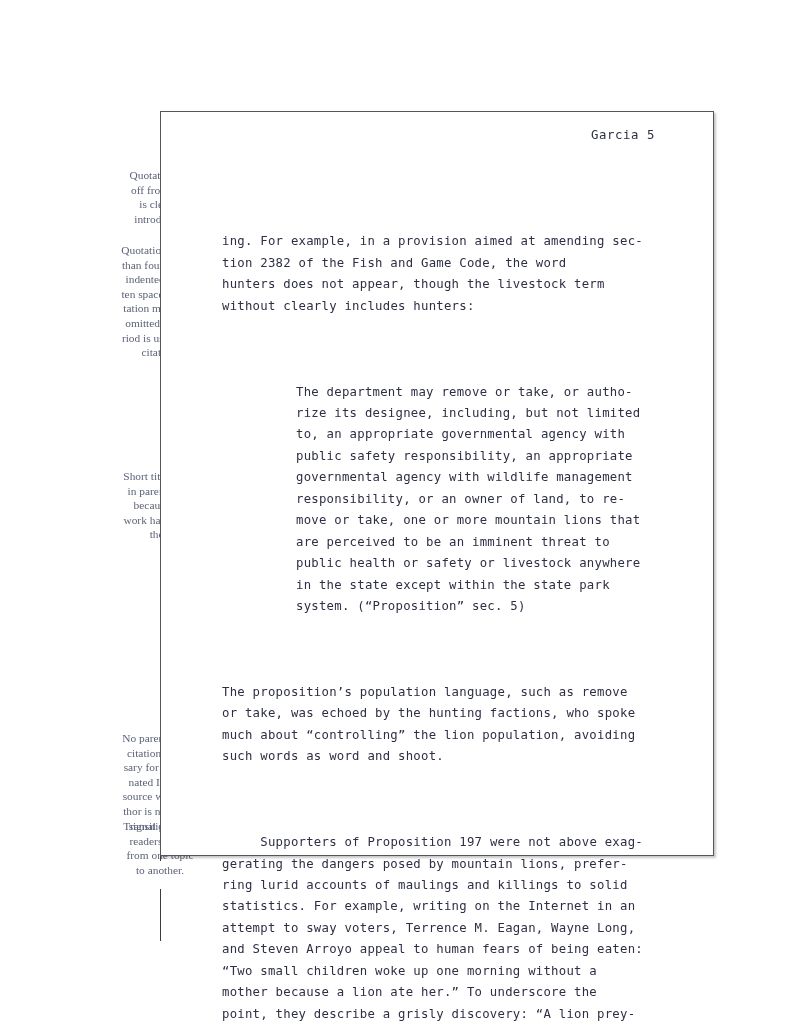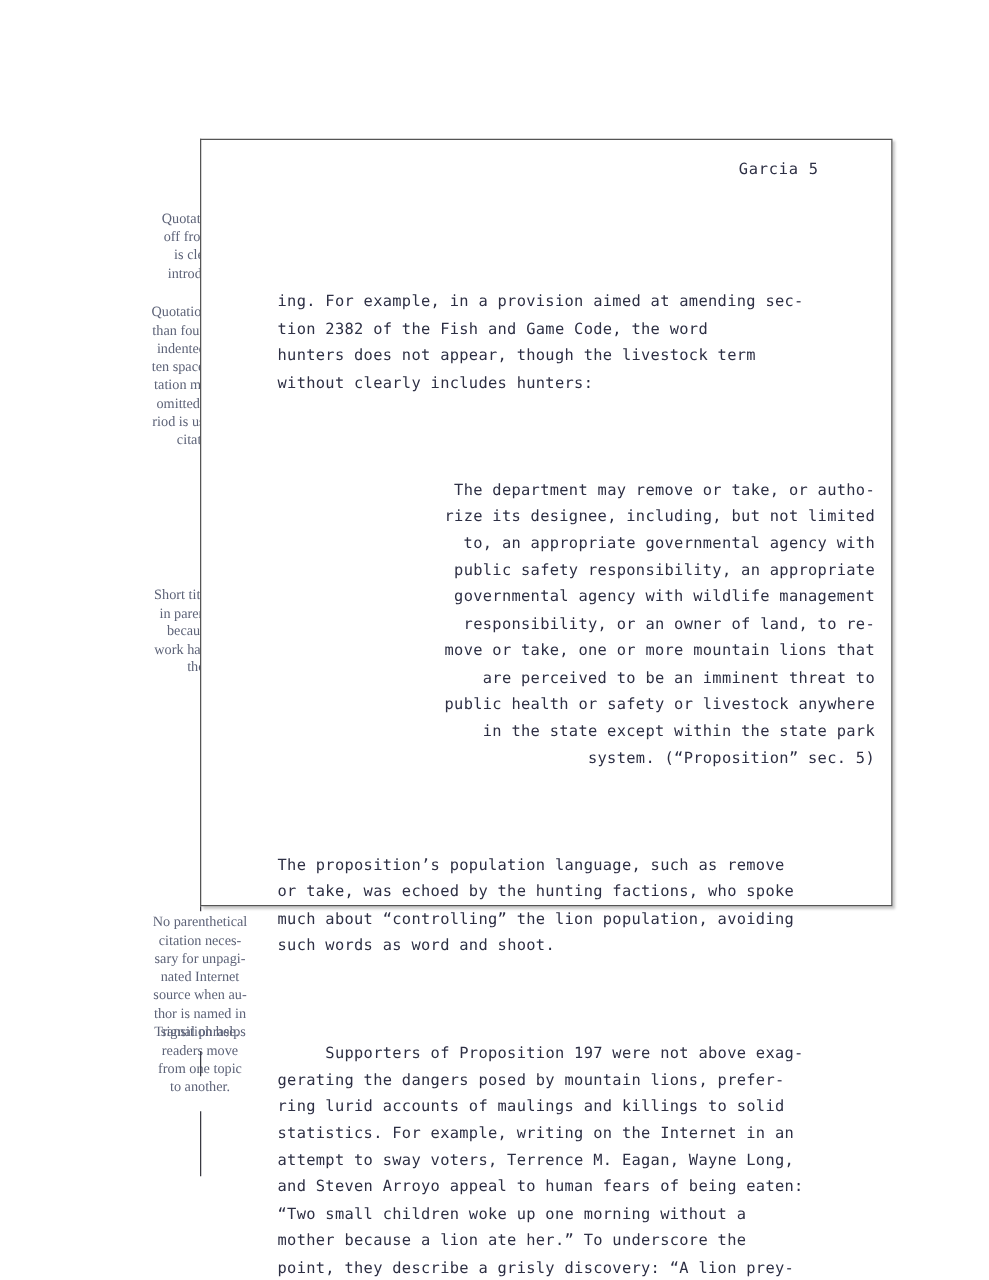--- a/index.html
+++ b/index.html
@@ -14,21 +14,21 @@
     font-family: "Liberation Serif", "DejaVu Serif", serif;
     overflow: hidden;
   }
 
   
   #page-frame {
     position: absolute;
     left: 160px;
     top: 111px;
     width: 554px;
-    height: 614px;
+    height: 745px;
     border: 1.2px solid #555555;
     box-sizing: border-box;
     background: #ffffff;
     box-shadow: 2px 2px 2px rgba(0,0,0,0.22);
   }
 
   
   #running-head {
     position: absolute;
     left: 0;
@@ -57,21 +57,20 @@
     white-space: pre;
   }
   .para {
     margin: 0;
     white-space: pre-wrap;
   }
   .blockquote {
     margin: 0;
     padding-left: 74px;
     white-space: pre-wrap;
-    text-align: right;
   }
   .u {
     text-underline-offset: 3px;
     text-decoration-thickness: 1px;
   }
 
   
   #annotation-rail {
     position: absolute;
     left: 108px;

